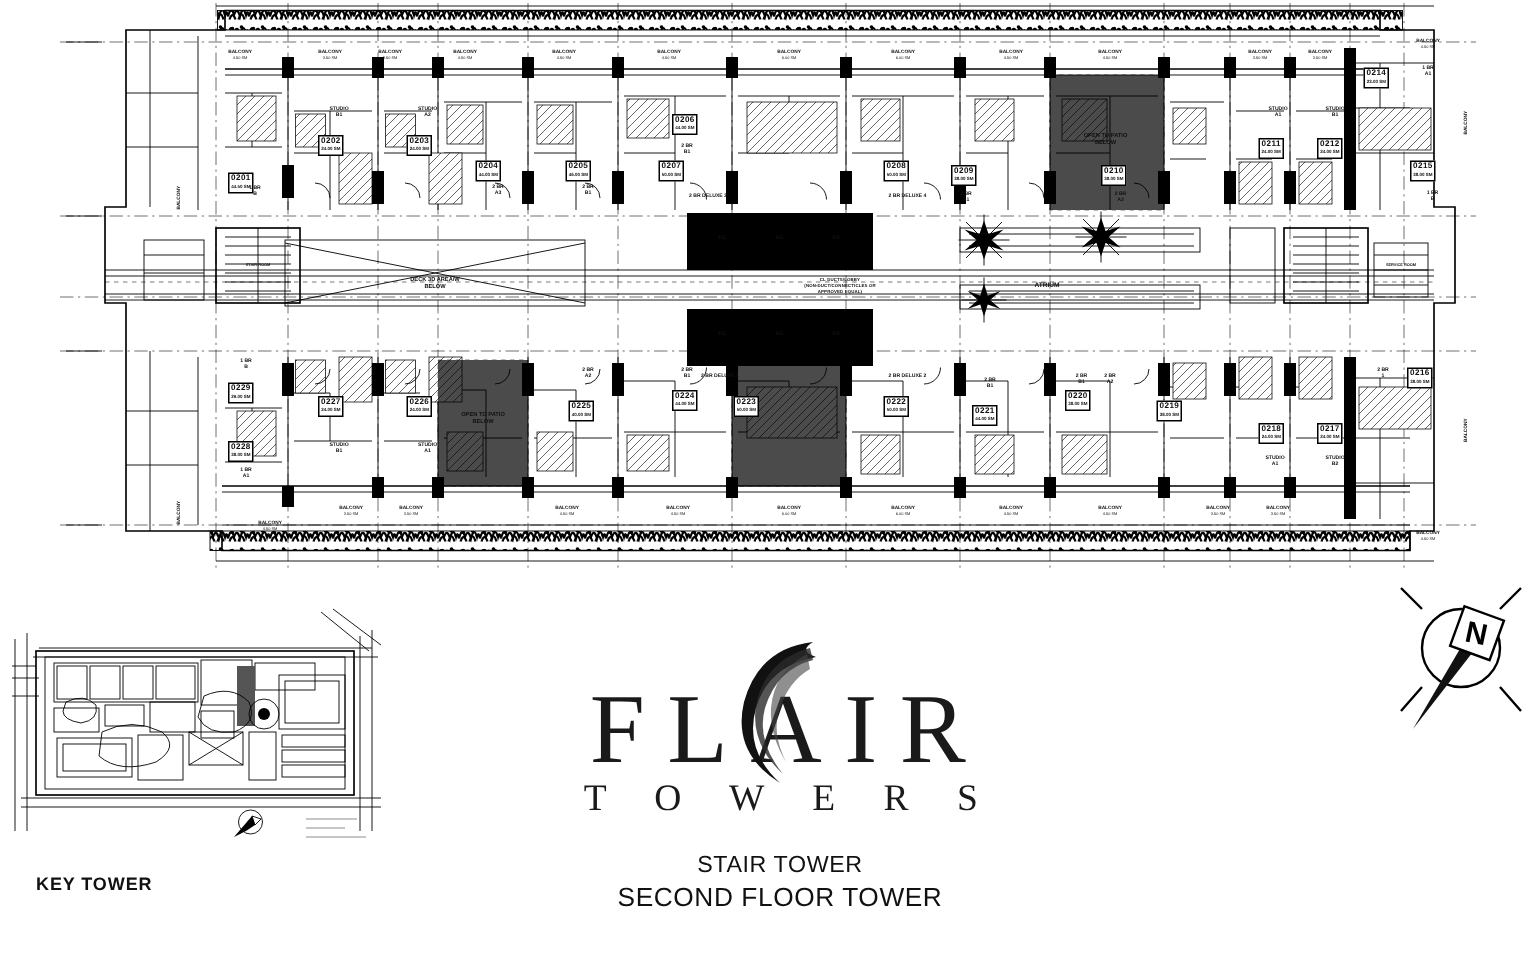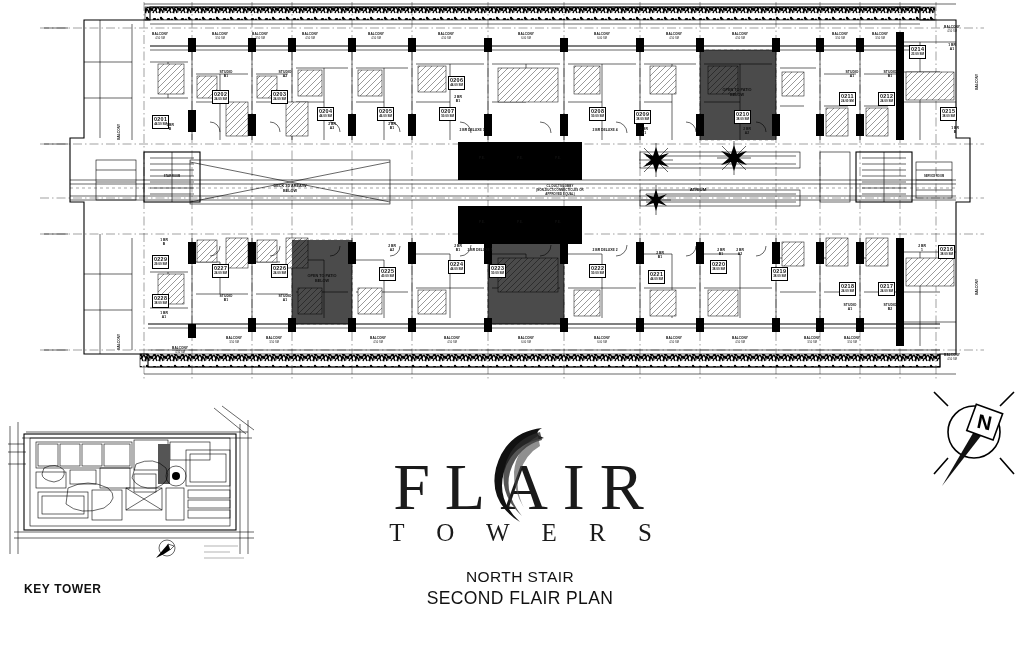--- a/index.html
+++ b/index.html
@@ -681,17 +681,17 @@
         <path d="M62 2 Q26 6 16 42 Q8 76 40 96 Q16 74 24 46
                  Q32 18 64 12 Q52 8 62 2 Z" fill="#111"></path>
         <path d="M60 6 Q30 14 24 44 Q20 70 42 90 Q24 68 30 46
                  Q38 20 62 14 Z" fill="#2a2a2a" opacity=".8"></path>
         <path d="M58 10 Q36 22 34 46 Q33 64 44 82 Q34 62 40 46
                  Q46 28 60 20 Z" fill="#444" opacity=".6"></path>
       </svg>
       <div class="logo-word">FLAIR</div>
       <div class="logo-sub">T O W E R S</div>
     </div>
-    <div class="tl1">NORTH STAIR</div>
-    <div class="tl2">SECOND FLAIR PLAN</div>
+    <div class="tl1">STAIR TOWER</div>
+    <div class="tl2">SECOND FLOOR TOWER</div>
   </div>
 
 </div>
 
 </body></html>

